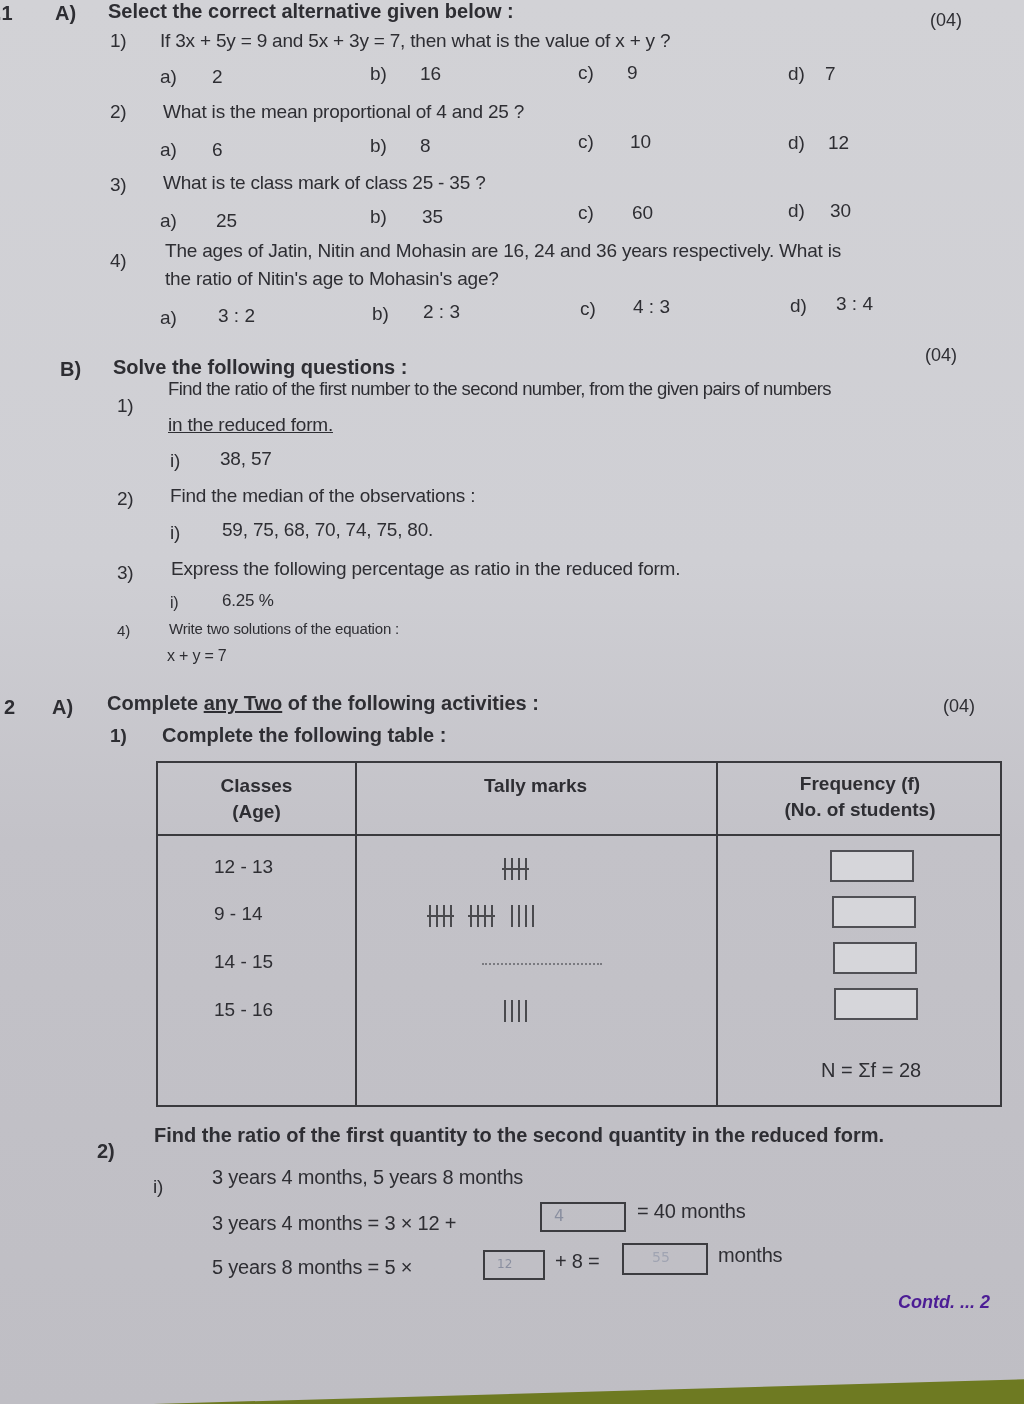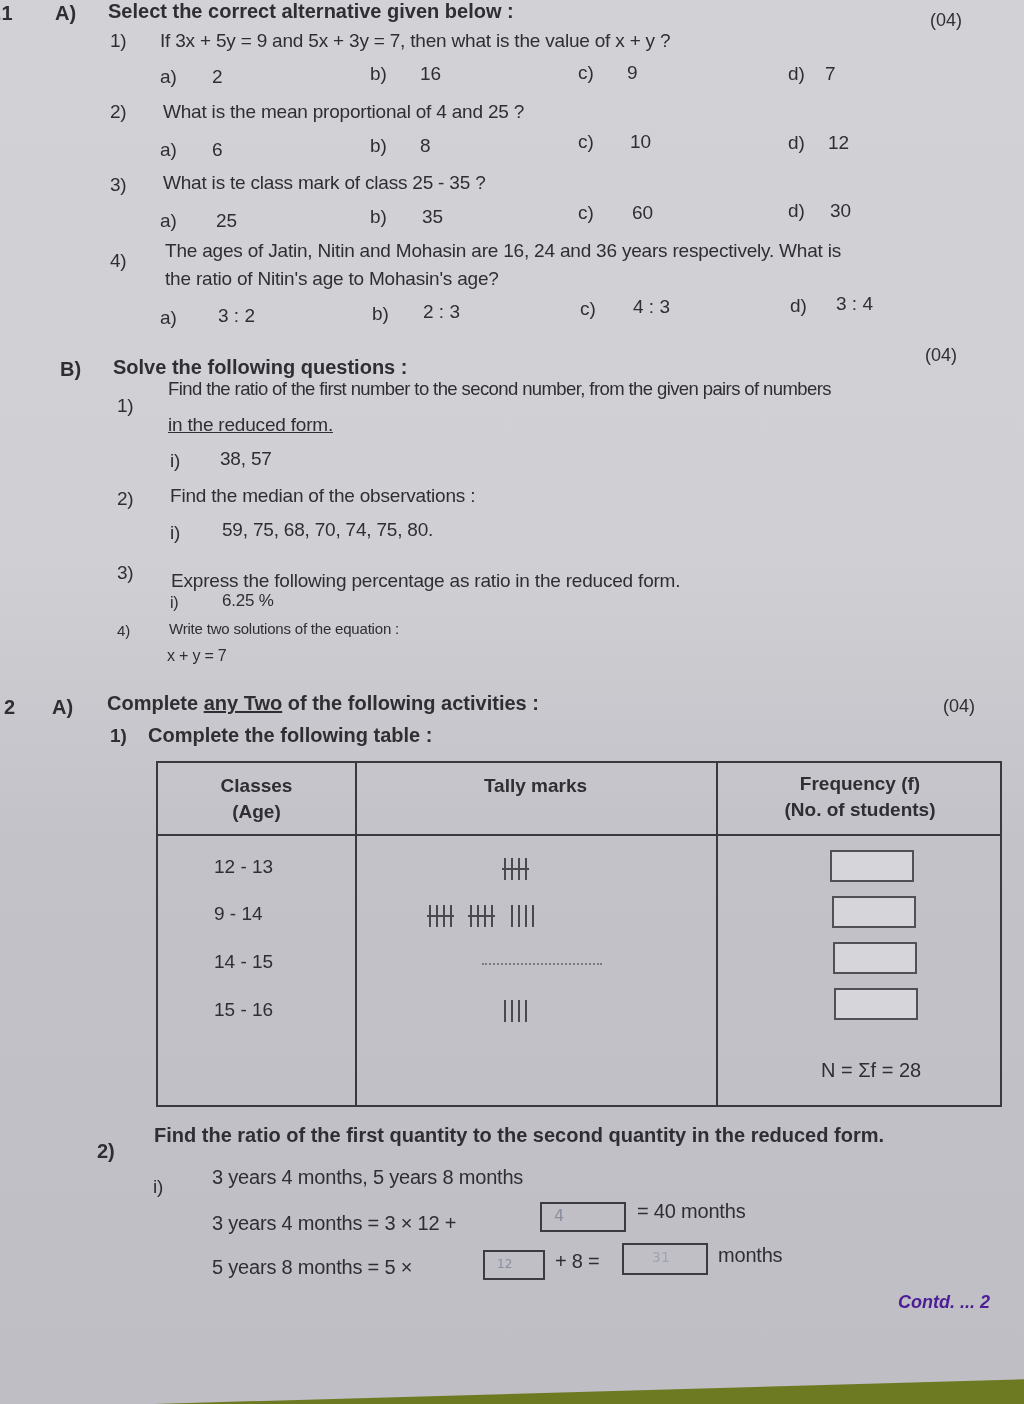--- a/index.html
+++ b/index.html
@@ -96,35 +96,35 @@
   <span class="abs q" style="left:168px;top:414px;text-decoration:underline;">in the reduced form.</span>
   <span class="abs q" style="left:170px;top:450px;">i)</span>
   <span class="abs q" style="left:220px;top:448px;">38,  57</span>
 
   <span class="abs q" style="left:117px;top:488px;">2)</span>
   <span class="abs q" style="left:170px;top:485px;">Find the median of the observations :</span>
   <span class="abs q" style="left:170px;top:522px;">i)</span>
   <span class="abs q" style="left:222px;top:519px;">59, 75, 68, 70, 74, 75, 80.</span>
 
   <span class="abs q" style="left:117px;top:562px;">3)</span>
-  <span class="abs q" style="left:171px;top:558px;margin-top:12px;">Express the following percentage as ratio in the reduced form.</span>
+  <span class="abs q" style="left:171px;top:558px;">Express the following percentage as ratio in the reduced form.</span>
   <span class="abs q" style="left:170px;top:594px;font-size:16px;">i)</span>
   <span class="abs q" style="left:222px;top:591px;font-size:17px;">6.25 %</span>
 
   <span class="abs q" style="left:117px;top:622px;font-size:15px;">4)</span>
   <span class="abs q" style="left:169px;top:620px;font-size:15px;">Write two solutions of the equation :</span>
   <span class="abs q" style="left:167px;top:647px;font-size:16px;">x + y = 7</span>
 
   <span class="abs bold" style="left:4px;top:696px;">2</span>
   <span class="abs bold" style="left:52px;top:696px;">A)</span>
   <span class="abs bold" style="left:107px;top:692px;"><span>Complete </span><span class="u">any Two</span><span> of the following activities :</span></span>
   <span class="abs marks" style="left:943px;top:696px;">(04)</span>
 
   <span class="abs bold" style="left:110px;top:725px;font-size:19px;">1)</span>
-  <span class="abs bold" style="left:148px;top:724px;">Complete the following table :</span>
+  <span class="abs bold" style="left:162px;top:724px;">Complete the following table :</span>
 
   <div class="tbl">
     <div class="col-line" style="left:197px;"></div>
     <div class="col-line" style="left:558px;"></div>
     <div class="row-line" style="top:71px;"></div>
 
     <div class="th" style="left:0;width:197px;top:10px;">
       <div>Classes</div>
       <div>(Age)</div>
     </div>
@@ -196,19 +196,19 @@
   <span class="abs q" style="left:153px;top:1176px;">i)</span>
   <span class="abs q" style="left:212px;top:1166px;font-size:20px;">3 years 4 months, 5 years 8 months</span>
 
   <span class="abs q" style="left:212px;top:1212px;font-size:20px;">3 years 4 months = 3 × 12 +</span>
   <div class="inbox" style="left:540px;top:1202px;width:86px;height:30px;">4</div>
   <span class="abs q" style="left:637px;top:1200px;font-size:20px;">= 40 months</span>
 
   <span class="abs q" style="left:212px;top:1256px;font-size:20px;">5 years 8 months = 5 ×</span>
   <div class="inbox" style="left:483px;top:1250px;width:62px;height:30px;font-size:12px;">12</div>
   <span class="abs q" style="left:555px;top:1250px;font-size:20px;">+ 8 =</span>
-  <div class="inbox" style="left:622px;top:1243px;width:86px;height:32px;font-size:14px;padding-left:28px;color:#a0a4b2;">31</div>
+  <div class="inbox" style="left:622px;top:1243px;width:86px;height:32px;font-size:14px;padding-left:28px;color:#a0a4b2;">55</div>
   <span class="abs q" style="left:718px;top:1244px;font-size:20px;">months</span>
 
   <span class="abs" style="left:898px;top:1292px;font-size:18px;font-style:italic;font-weight:bold;color:#4c1d95;">Contd. ... 2</span>
 
   <div class="green"></div>
 </div>
 
 </body></html>

